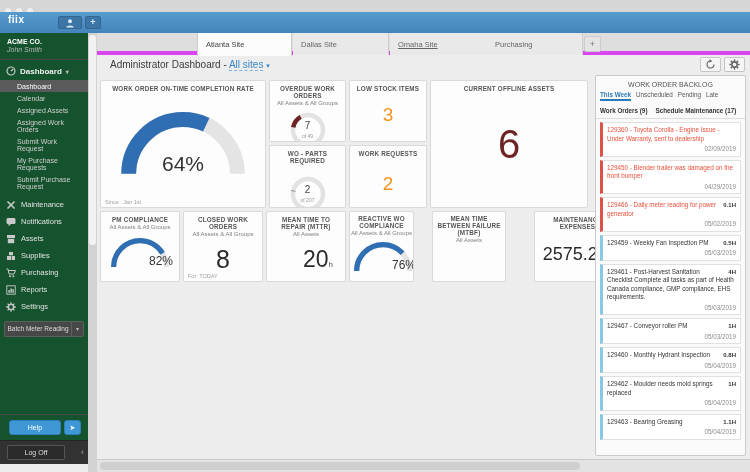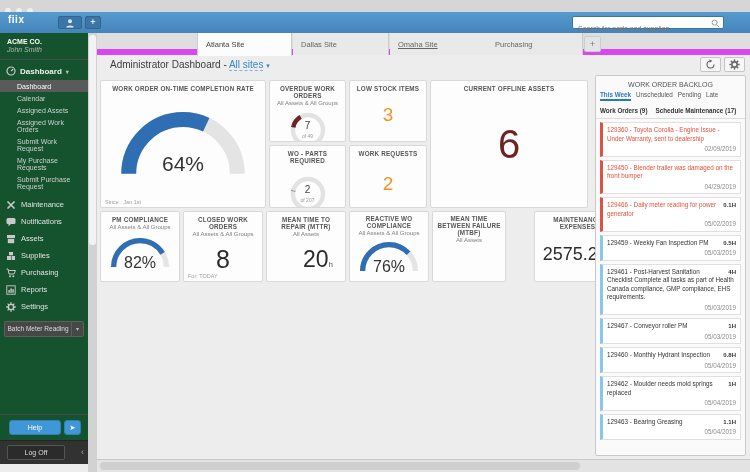--- a/index.html
+++ b/index.html
@@ -38,21 +38,21 @@
   .help-mini { position:absolute; right:7px; top:5px; width:17px; height:15px; background:#3f97d6; border:1px solid #2f7fb9; border-radius:3px; color:#fff; font-size:7px; line-height:13px; text-align:center; }
   .logoff-strip { position:absolute; left:0; bottom:0; width:88px; height:24px; background:#323232; border-top:1px solid #242424; }
   .logoff-btn { position:absolute; left:7px; top:4px; width:58px; height:15px; background:#2b2b2b; border:1px solid #555; border-radius:2px; color:#ddd; font-size:7px; line-height:13px; text-align:center; }
   .collapse { position:absolute; right:4px; top:4px; color:#aaa; font-size:9px; line-height:15px; }
 
   
   .vscroll { position:absolute; left:88px; top:33px; width:9px; bottom:0; background:#d2d2d2; }
   .vthumb { position:absolute; left:1px; top:2px; width:7px; height:210px; background:#f2f2f2; border-radius:3px; }
 
   
-  .tabstrip { position:absolute; left:97px; top:33px; right:0; height:22px; background:#dedede; border-bottom:6px solid #d946ef; }
+  .tabstrip { position:absolute; left:97px; top:33px; right:0; height:22px; background:#dedede; border-bottom:4px solid #d946ef; }
   .tab { position:absolute; top:0; height:22px; font-size:7.5px; color:#666; padding:7px 0 0 8px; background:#e9e9e9; border-right:1px solid #cccccc; cursor:pointer; }
   .tab.active { background:#fcfcfc; color:#444; height:23px; border-left:1px solid #ccc; z-index:2; }
   #tab0{left:100px;width:95px;} #tab1{left:196px;width:96px;} #tab2{left:293px;width:116px;text-decoration:underline;} #tab3{left:390px;width:96px;}
   .tab-add { position:absolute; left:487px; top:3px; width:17px; height:16px; background:#e4e4e4; border:1px solid #ccc; border-radius:2px; color:#777; font-size:9px; text-align:center; line-height:14px; cursor:pointer; }
 
   
   .content { position:absolute; left:97px; top:55px; right:0; bottom:13px; background:#ededed; }
   .page-head { position:absolute; left:110px; top:59px; font-size:10px; color:#3c3c3c; }
   .site-sel { color:#3787c6; border-bottom:1px dashed #7fb2dc; cursor:pointer; }
   .site-caret { color:#3787c6; font-size:7px; }
@@ -67,27 +67,27 @@
   .foot { position:absolute; left:4px; bottom:2px; font-size:5.5px; color:#a0a0a0; }
 
   #w-otr  { left:100px; top:80px;  width:166px; height:128px; }
   #w-overdue { left:269px; top:80px;  width:77px; height:62px; }
   #w-parts   { left:269px; top:145px; width:77px; height:63px; }
   #w-lowstock{ left:349px; top:80px;  width:78px; height:62px; }
   #w-workreq { left:349px; top:145px; width:78px; height:63px; }
   #w-offline { left:430px; top:80px;  width:158px; height:128px; }
   .row2 { top:211px; height:71px; }
   #w-pm{left:100px;width:80px;} #w-closed{left:183px;width:80px;} #w-mttr{left:266px;width:80px;}
-  #w-reactive{left:349px;width:80px;} #w-mtbf{left:432px;width:74px;} #w-exp{left:526px;width:87px;margin-left:8px;}
+  #w-reactive{left:349px;width:65px;} #w-mtbf{left:432px;width:74px;} #w-exp{left:526px;width:87px;margin-left:8px;}
 
   .gauge { position:relative; }
   #g-otr { width:140px; height:76px; margin:14px auto 0; }
   #g-otr .gv { position:absolute; left:0; right:0; top:46px; text-align:center; font-size:21px; color:#333; }
   .minigauge { width:66px; height:37px; margin:4px auto 0; position:relative; }
-  .minigauge .gv { position:absolute; left:0; right:0; top:20px; text-align:center; font-size:16px; color:#333; }
+  .minigauge .gv { position:absolute; left:0; right:0; top:20px; text-align:right; font-size:12px; color:#333; }
   .donut { width:40px; height:40px; margin:4px auto 0; position:relative; }
   .donut .dv { position:absolute; left:0; right:0; top:11px; text-align:center; font-size:10px; color:#444; line-height:10px; }
   .donut .dof { display:block; font-size:5px; color:#999; }
   .offline-num { text-align:center; font-size:40px; color:#6e2424; margin-top:30px; }
   .closed-num { text-align:center; font-size:25px; color:#2b2b2b; margin-top:8px; }
   .hours-num { text-align:center; font-size:23px; color:#2b2b2b; margin-top:9px;padding-left:24px; }
   .hours-num .u { font-size:8px; color:#555; }
   .exp-num { text-align:center; font-size:18px; color:#2b2b2b; margin-top:14px; }
   .exp-num .u { font-size:8px; }
 
@@ -119,27 +119,20 @@
 
 <div class="topbar">
   <div class="logo">fiix</div>
   <div class="tb-btn" id="btn-user">
     <svg width="10" height="10" viewBox="0 0 10 10" style="margin:1px auto 0">
         <circle cx="5" cy="3.2" r="2" fill="#dce9f4"></circle>
         <path d="M1.2 9.5 C1.2 6.8 8.8 6.8 8.8 9.5 Z" fill="#dce9f4"></path>
       </svg>
   </div>
   <div class="tb-btn" id="btn-add">+</div>
-  <div class="search">
-    <input placeholder="Search for parts and supplies..." style="">
-    <svg width="9" height="9" viewBox="0 0 10 10">
-        <circle cx="4" cy="4" r="2.8" fill="none" stroke="#9a9a9a" stroke-width="1.1"></circle>
-        <line x1="6.2" y1="6.2" x2="9" y2="9" stroke="#9a9a9a" stroke-width="1.1"></line>
-      </svg>
-  </div>
 </div>
 
 <div class="sidebar">
   <div class="who">
     <div class="co">ACME CO.</div>
     <div class="usr">John Smith</div>
   </div>
   <div class="menu-head">
     <svg width="10" height="10" viewBox="0 0 10 10">
         <circle cx="5" cy="5" r="4" fill="none" stroke="#c9c9c9" stroke-width="1.2"></circle>

